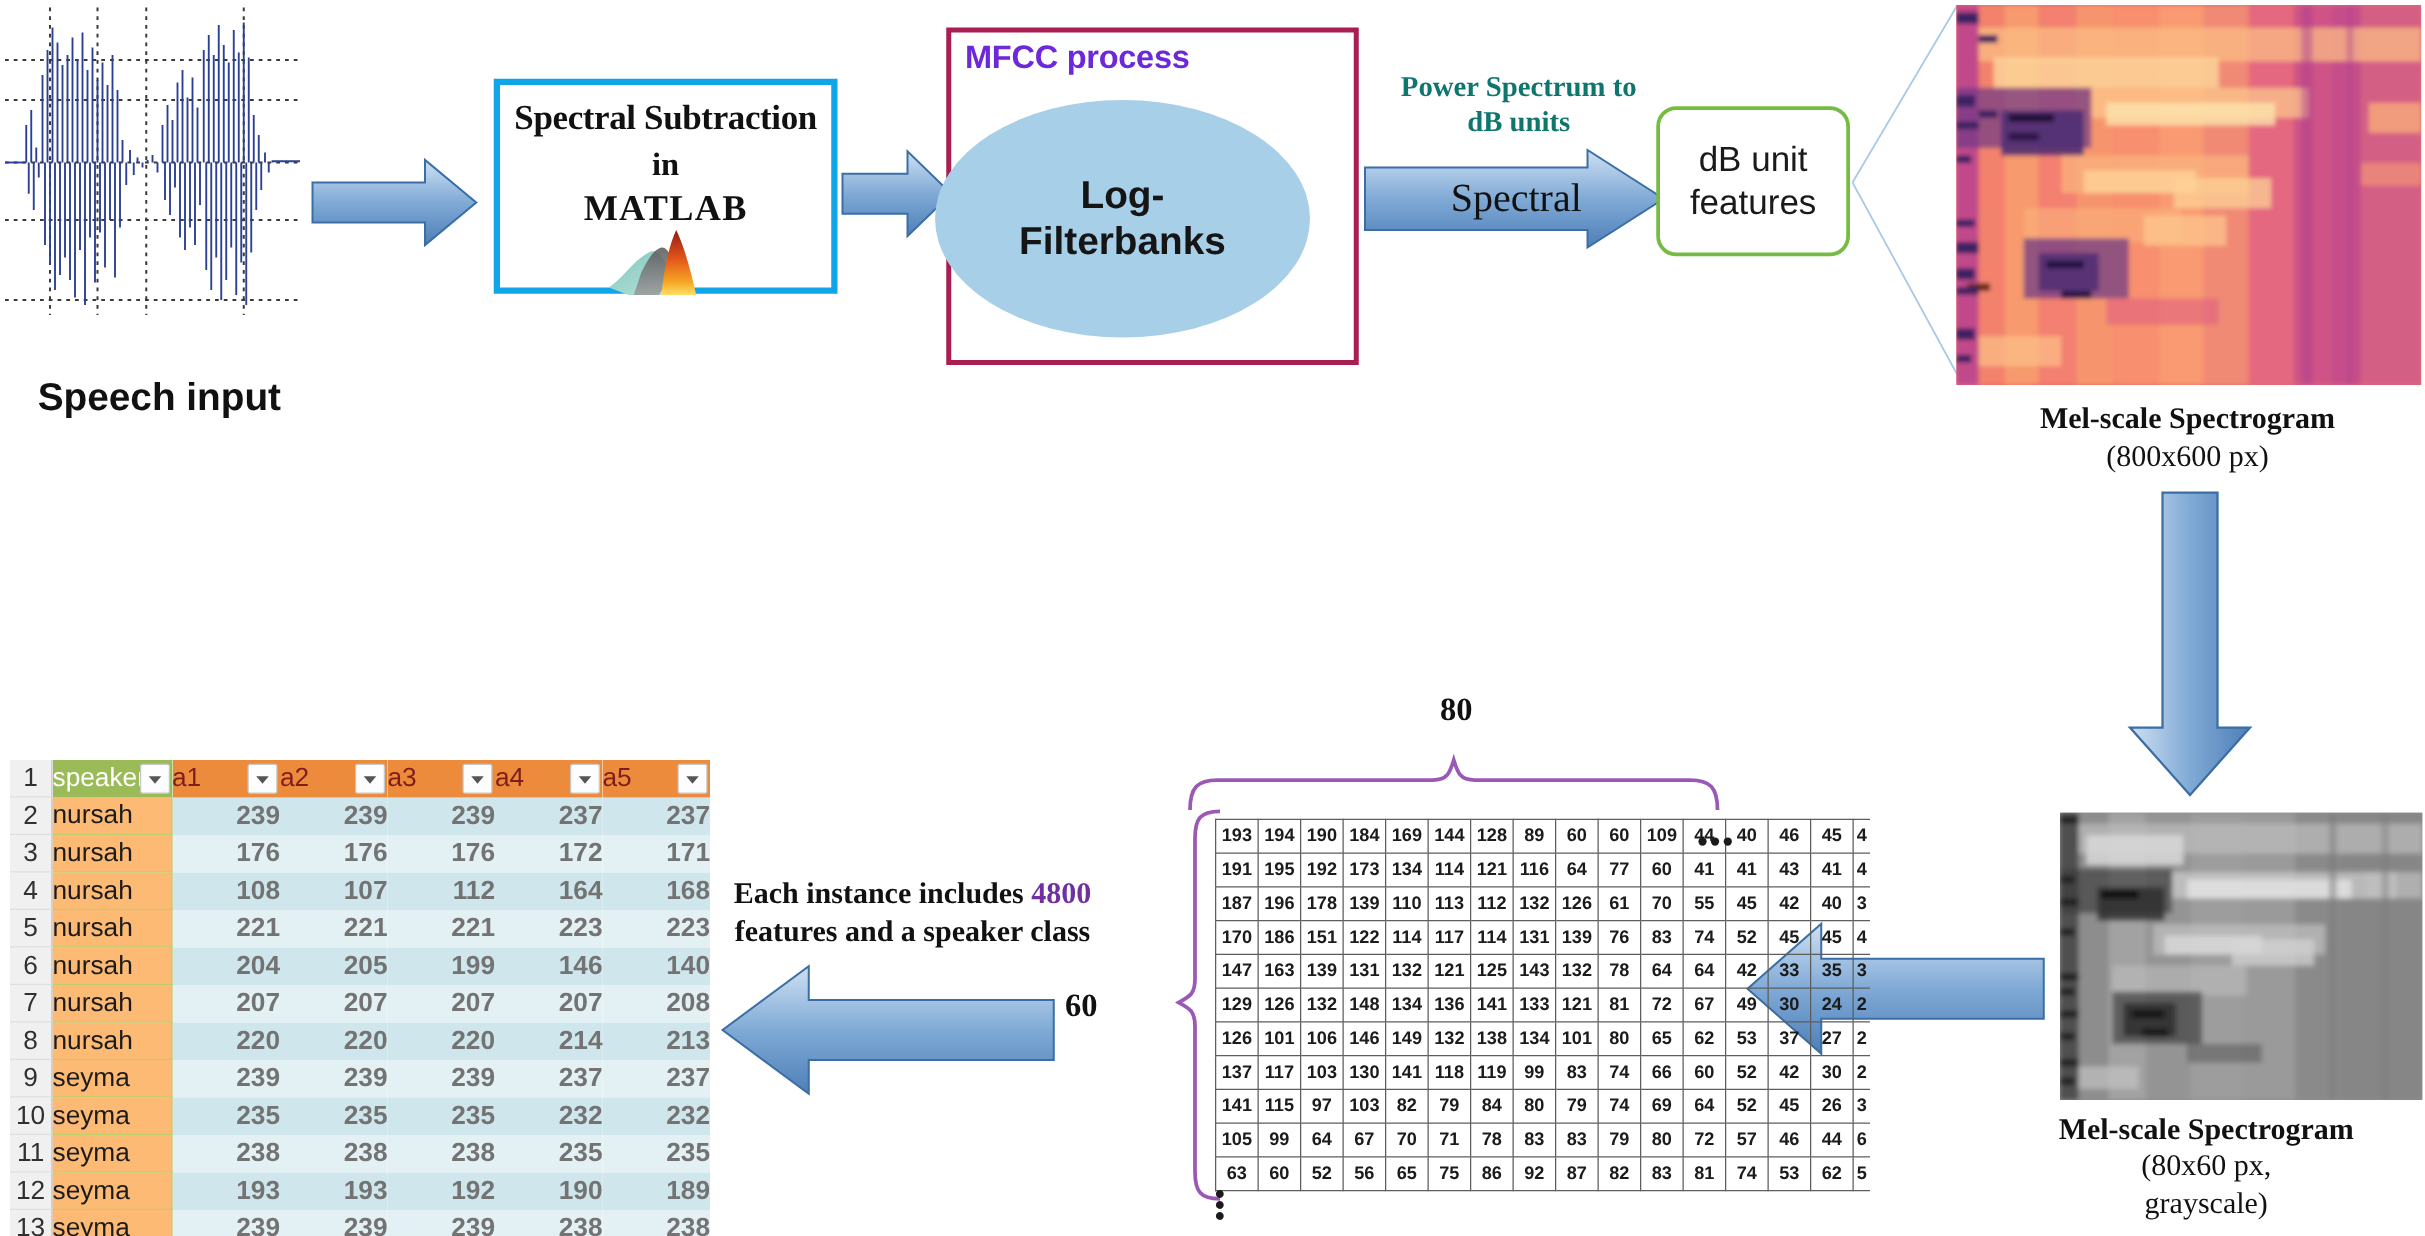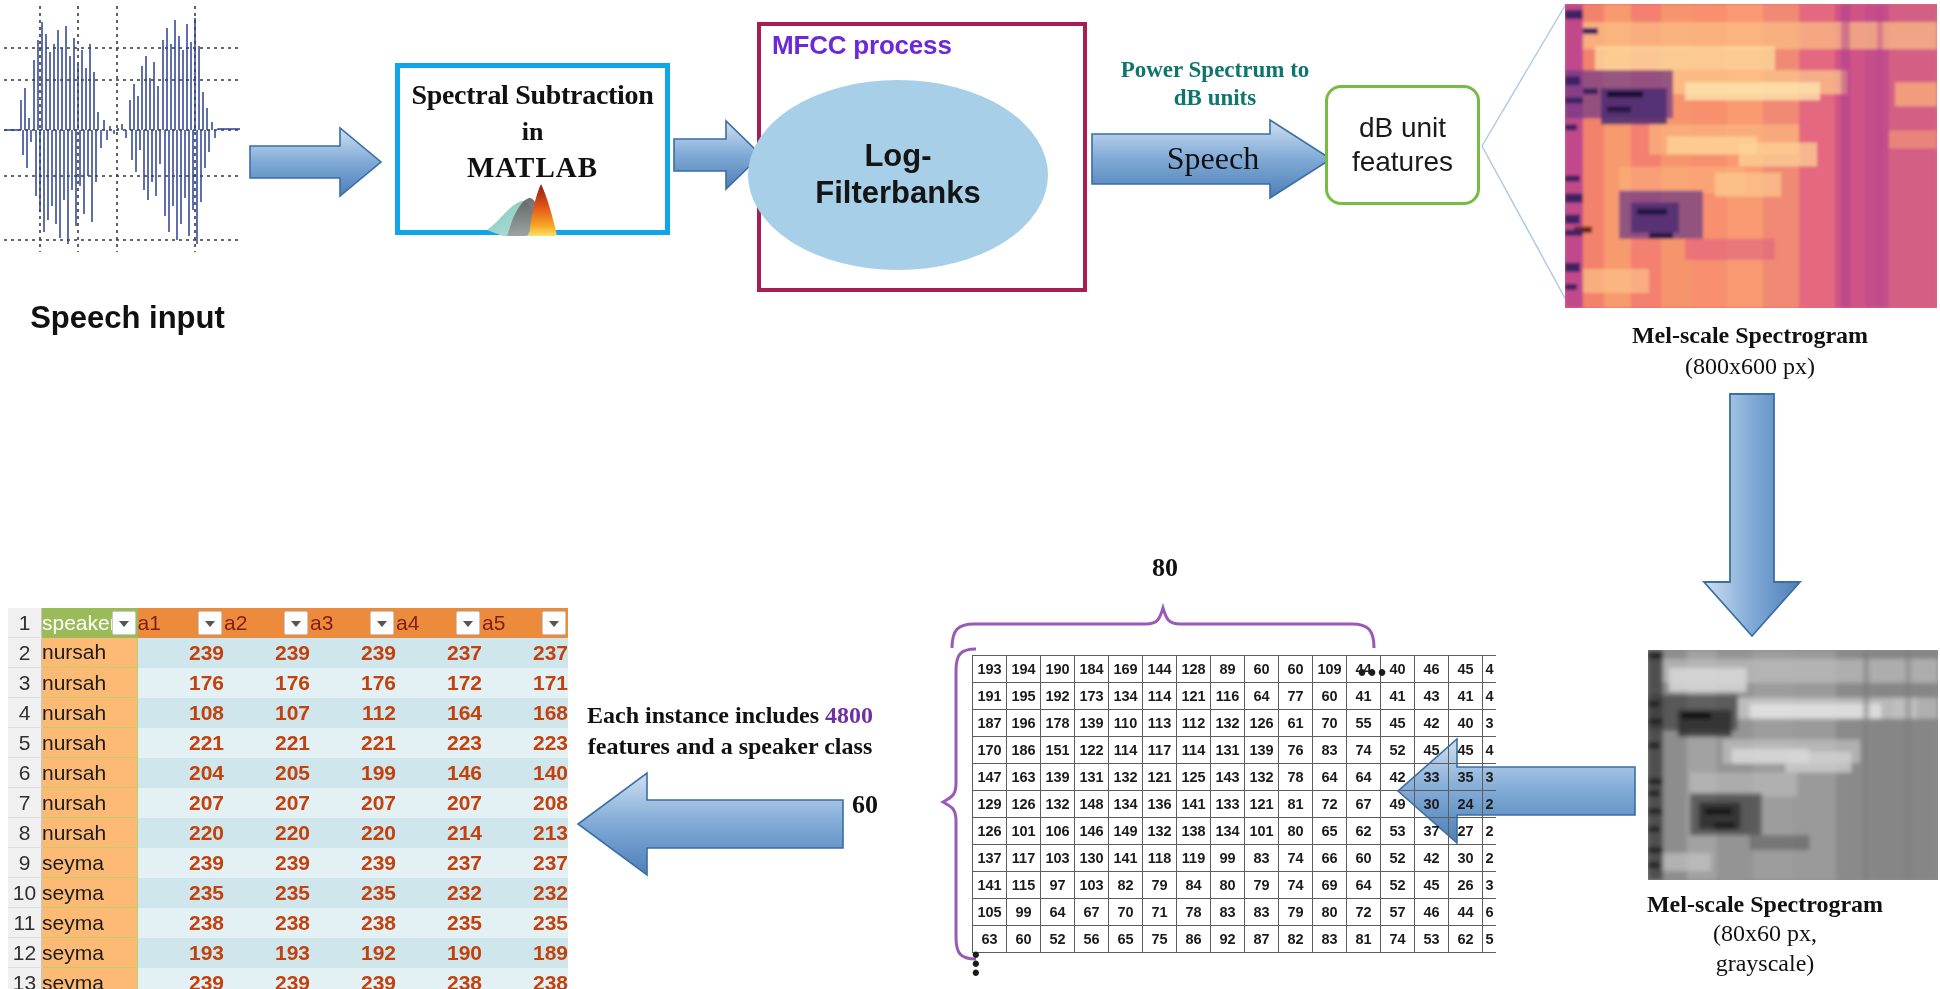--- a/index.html
+++ b/index.html
@@ -95,21 +95,21 @@
       width:95px;position:relative;}
   td.hdr-a{background:#ed8b3c;color:#7f1d1d;font-size:19px;padding-left:6px;
       width:86px;position:relative;}
   .filter-btn{position:absolute;right:2px;top:3px;width:22px;height:22px;
       background:#fdfdfd;border:1px solid #c8c8c8;border-radius:2px;}
   .filter-btn:after{content:"";position:absolute;left:6px;top:9px;
       border-left:5px solid transparent;border-right:5px solid transparent;
       border-top:6px solid #555;}
   td.spk{background:#fdba74;border:1px solid #bcd06a;border-top:none;
       padding-left:7px;color:#1b1b1b;font-size:21px;width:95px;}
-  td.val{text-align:right;padding-right:9px;color:#c2410c;font-weight:bold;
+  td.val{text-align:right;padding-right:9px;color:#737373;font-weight:bold;
       font-size:21px;width:86px;}
   tr.band-a td.val{background:#cfe7ec;}
   tr.band-b td.val{background:#e3f1f4;}
 
   
   #fan-lines{left:1480px;top:0px;}
 </style>
 </head>
 <body>
 
@@ -230,21 +230,21 @@
       <stop offset="1" stop-color="#4e7fb8"></stop>
         </linearGradient>
       </defs>
     <path d="M2 16 L180 16 L180 2 L241 41 L180 80 L180 66 L2 66 Z" fill="url(#ga3)" stroke="#3a6ea5" stroke-width="1.6"></path>
   </svg>
 </div>
 <div class="abs" id="power-spectrum-label">
   <span>Power Spectrum to</span><br>
   <span>dB units</span>
 </div>
-<div class="abs" id="librosa-label">Speech</div>
+<div class="abs" id="librosa-label">Spectral</div>
 
 <div class="abs" id="db-box">
   <div id="db-label">
     <span>dB unit</span><br>
     <span>features</span>
   </div>
 </div>
 
 <div class="abs" id="fan-lines">
   <svg width="100" height="320" viewBox="0 0 100 320">

